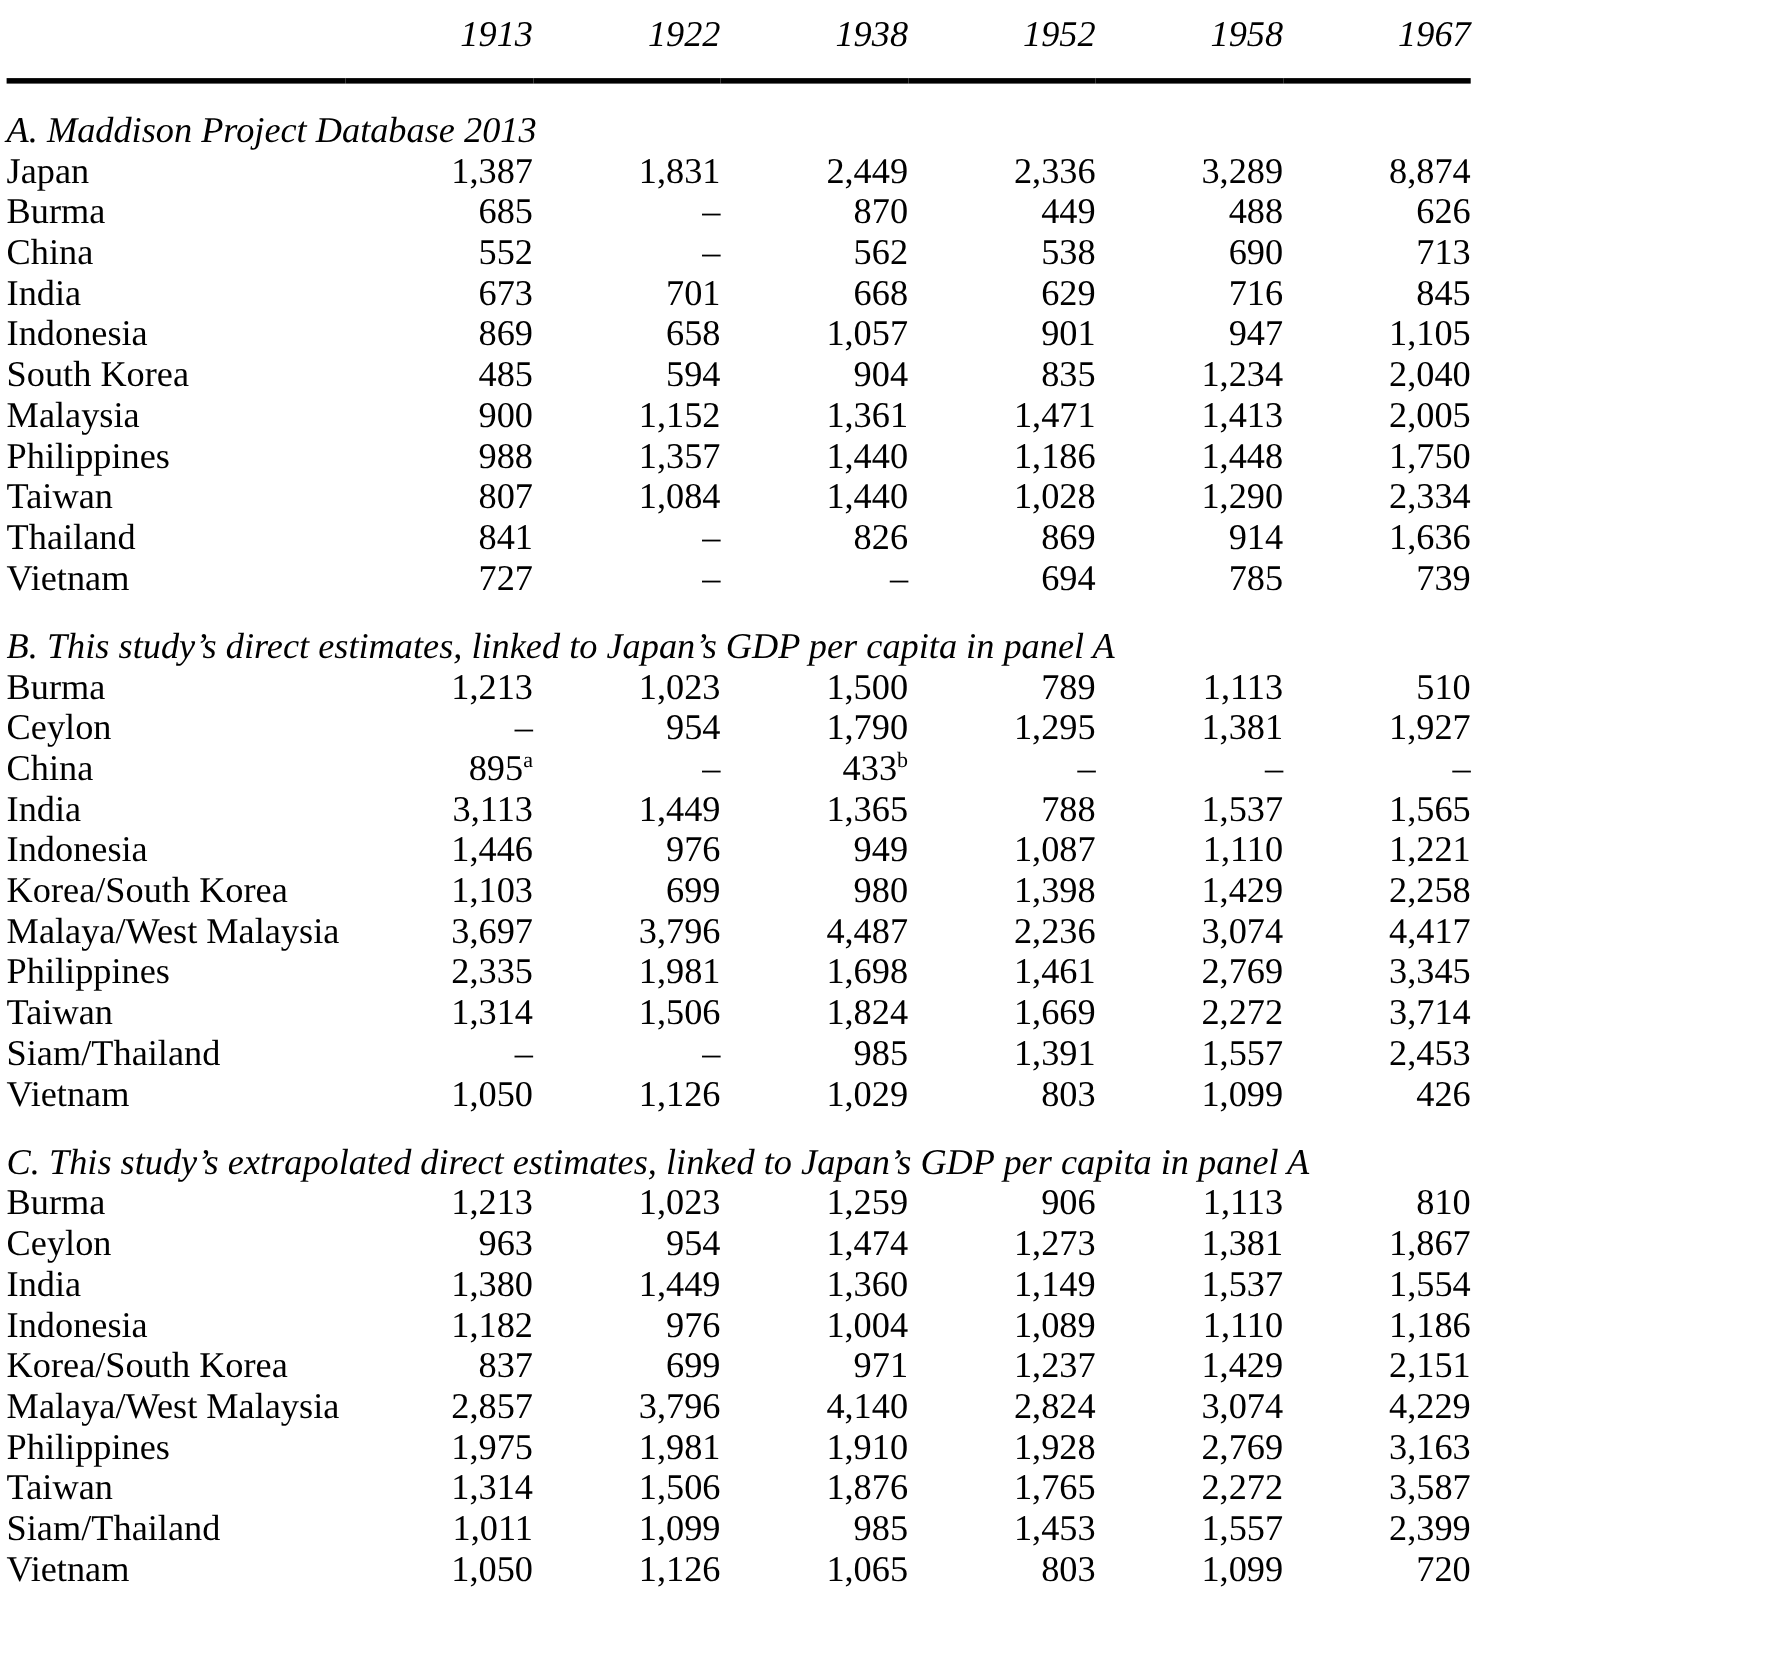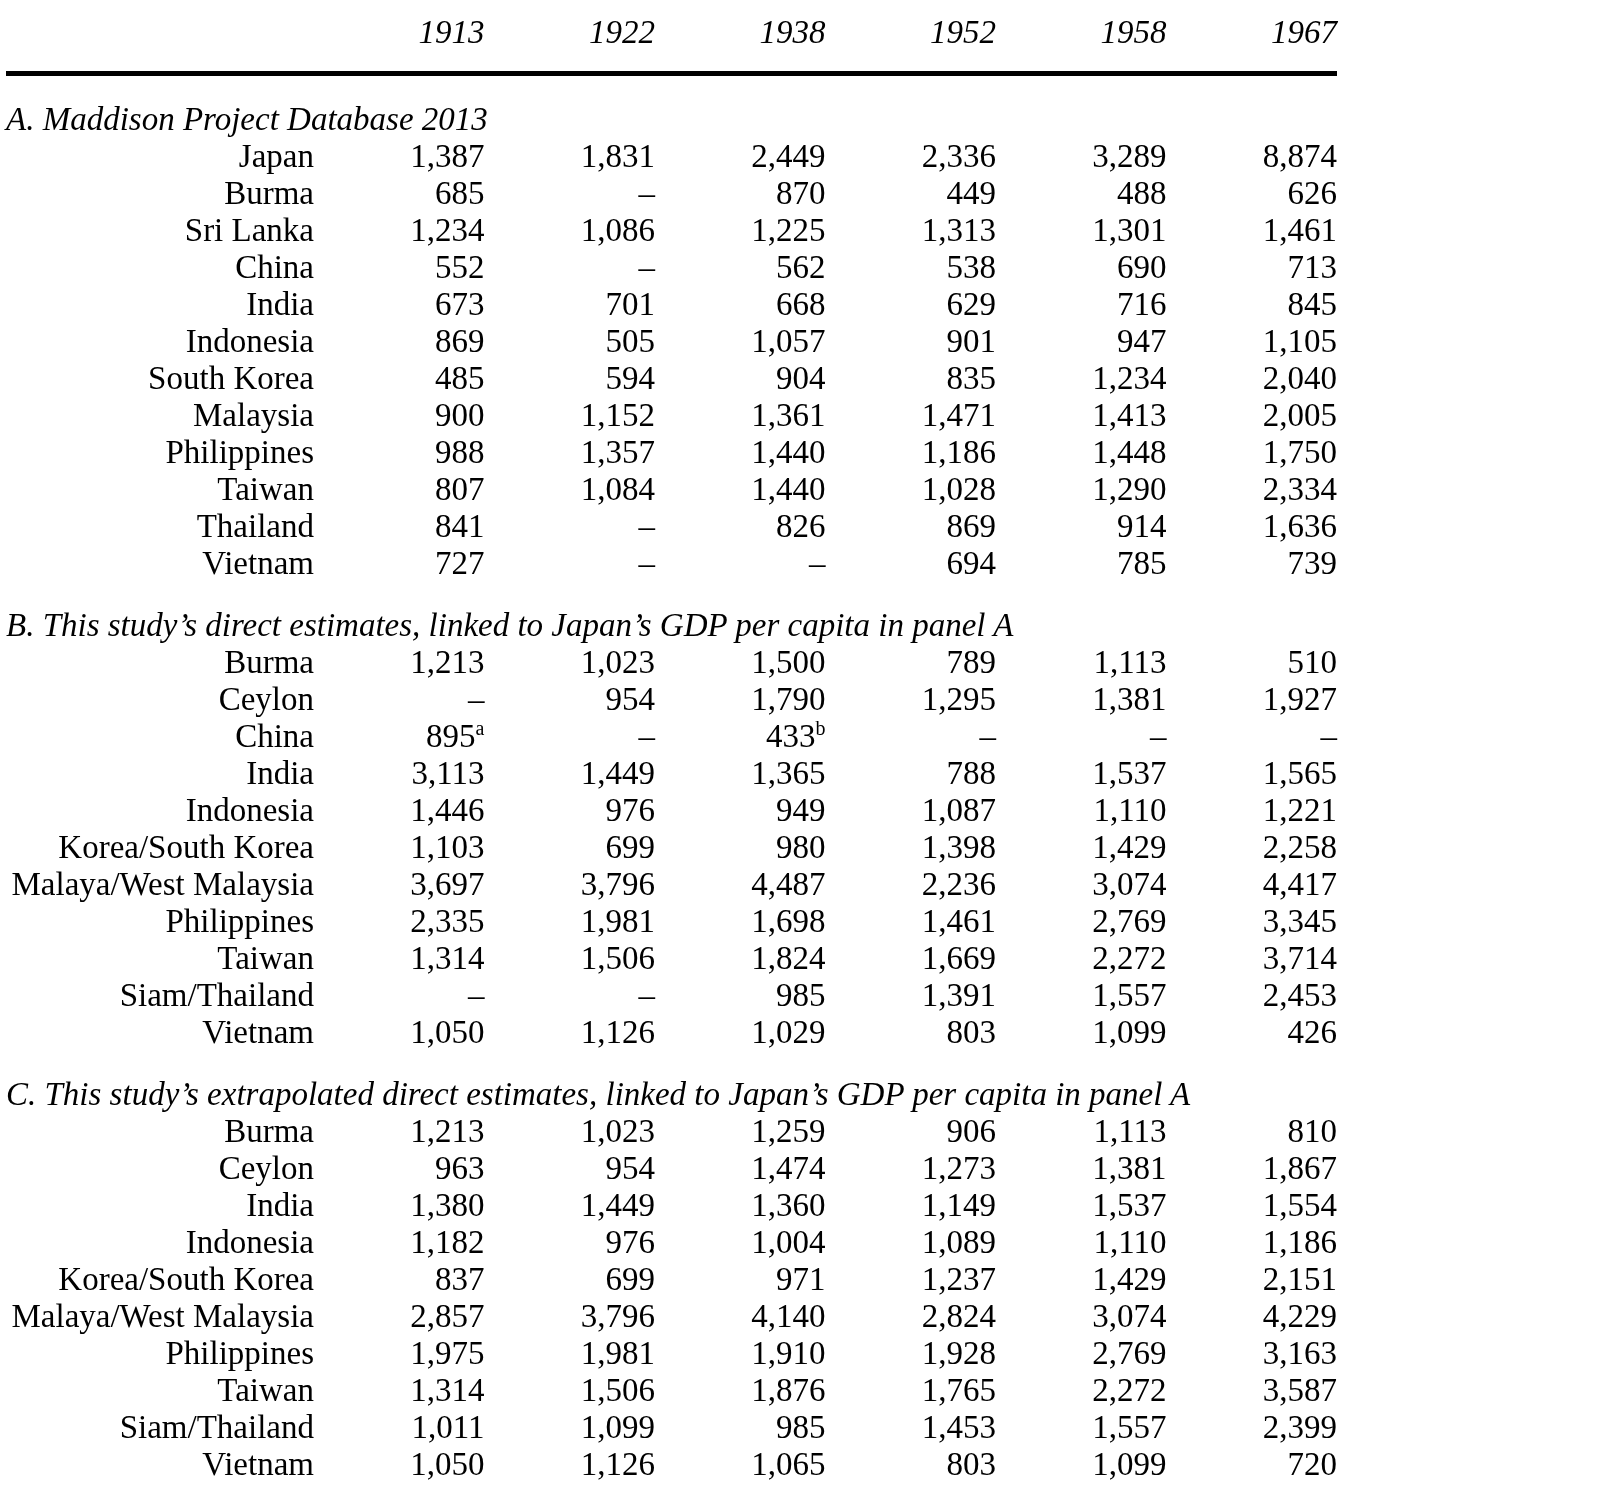--- a/index.html
+++ b/index.html
@@ -37,21 +37,21 @@
   thead th.lbl-h {
     text-align: left;
   }
   td {
     font-size: 33px;
     line-height: 37px;
     padding: 0;
     white-space: nowrap;
     overflow: visible;
   }
-  td.lbl { text-align: right; }
+  td.lbl { text-align: left; }
   td.num { text-align: right; }
   td.panel-title {
     font-style: italic;
     padding-top: 25px;
   }
   sup {
     font-size: 20px;
     line-height: 0;
     vertical-align: super;
   }
@@ -97,50 +97,41 @@
         <tr>
           <td class="lbl">Burma</td>
           <td class="num">685</td>
           <td class="num">–</td>
           <td class="num">870</td>
           <td class="num">449</td>
           <td class="num">488</td>
           <td class="num">626</td>
         </tr>
         <tr>
-          <td class="lbl">Sri Lanka</td>
-          <td class="num">1,234</td>
-          <td class="num">1,086</td>
-          <td class="num">1,225</td>
-          <td class="num">1,313</td>
-          <td class="num">1,301</td>
-          <td class="num">1,461</td>
-        </tr>
-        <tr>
           <td class="lbl">China</td>
           <td class="num">552</td>
           <td class="num">–</td>
           <td class="num">562</td>
           <td class="num">538</td>
           <td class="num">690</td>
           <td class="num">713</td>
         </tr>
         <tr>
           <td class="lbl">India</td>
           <td class="num">673</td>
           <td class="num">701</td>
           <td class="num">668</td>
           <td class="num">629</td>
           <td class="num">716</td>
           <td class="num">845</td>
         </tr>
         <tr>
           <td class="lbl">Indonesia</td>
           <td class="num">869</td>
-          <td class="num">505</td>
+          <td class="num">658</td>
           <td class="num">1,057</td>
           <td class="num">901</td>
           <td class="num">947</td>
           <td class="num">1,105</td>
         </tr>
         <tr>
           <td class="lbl">South Korea</td>
           <td class="num">485</td>
           <td class="num">594</td>
           <td class="num">904</td>

